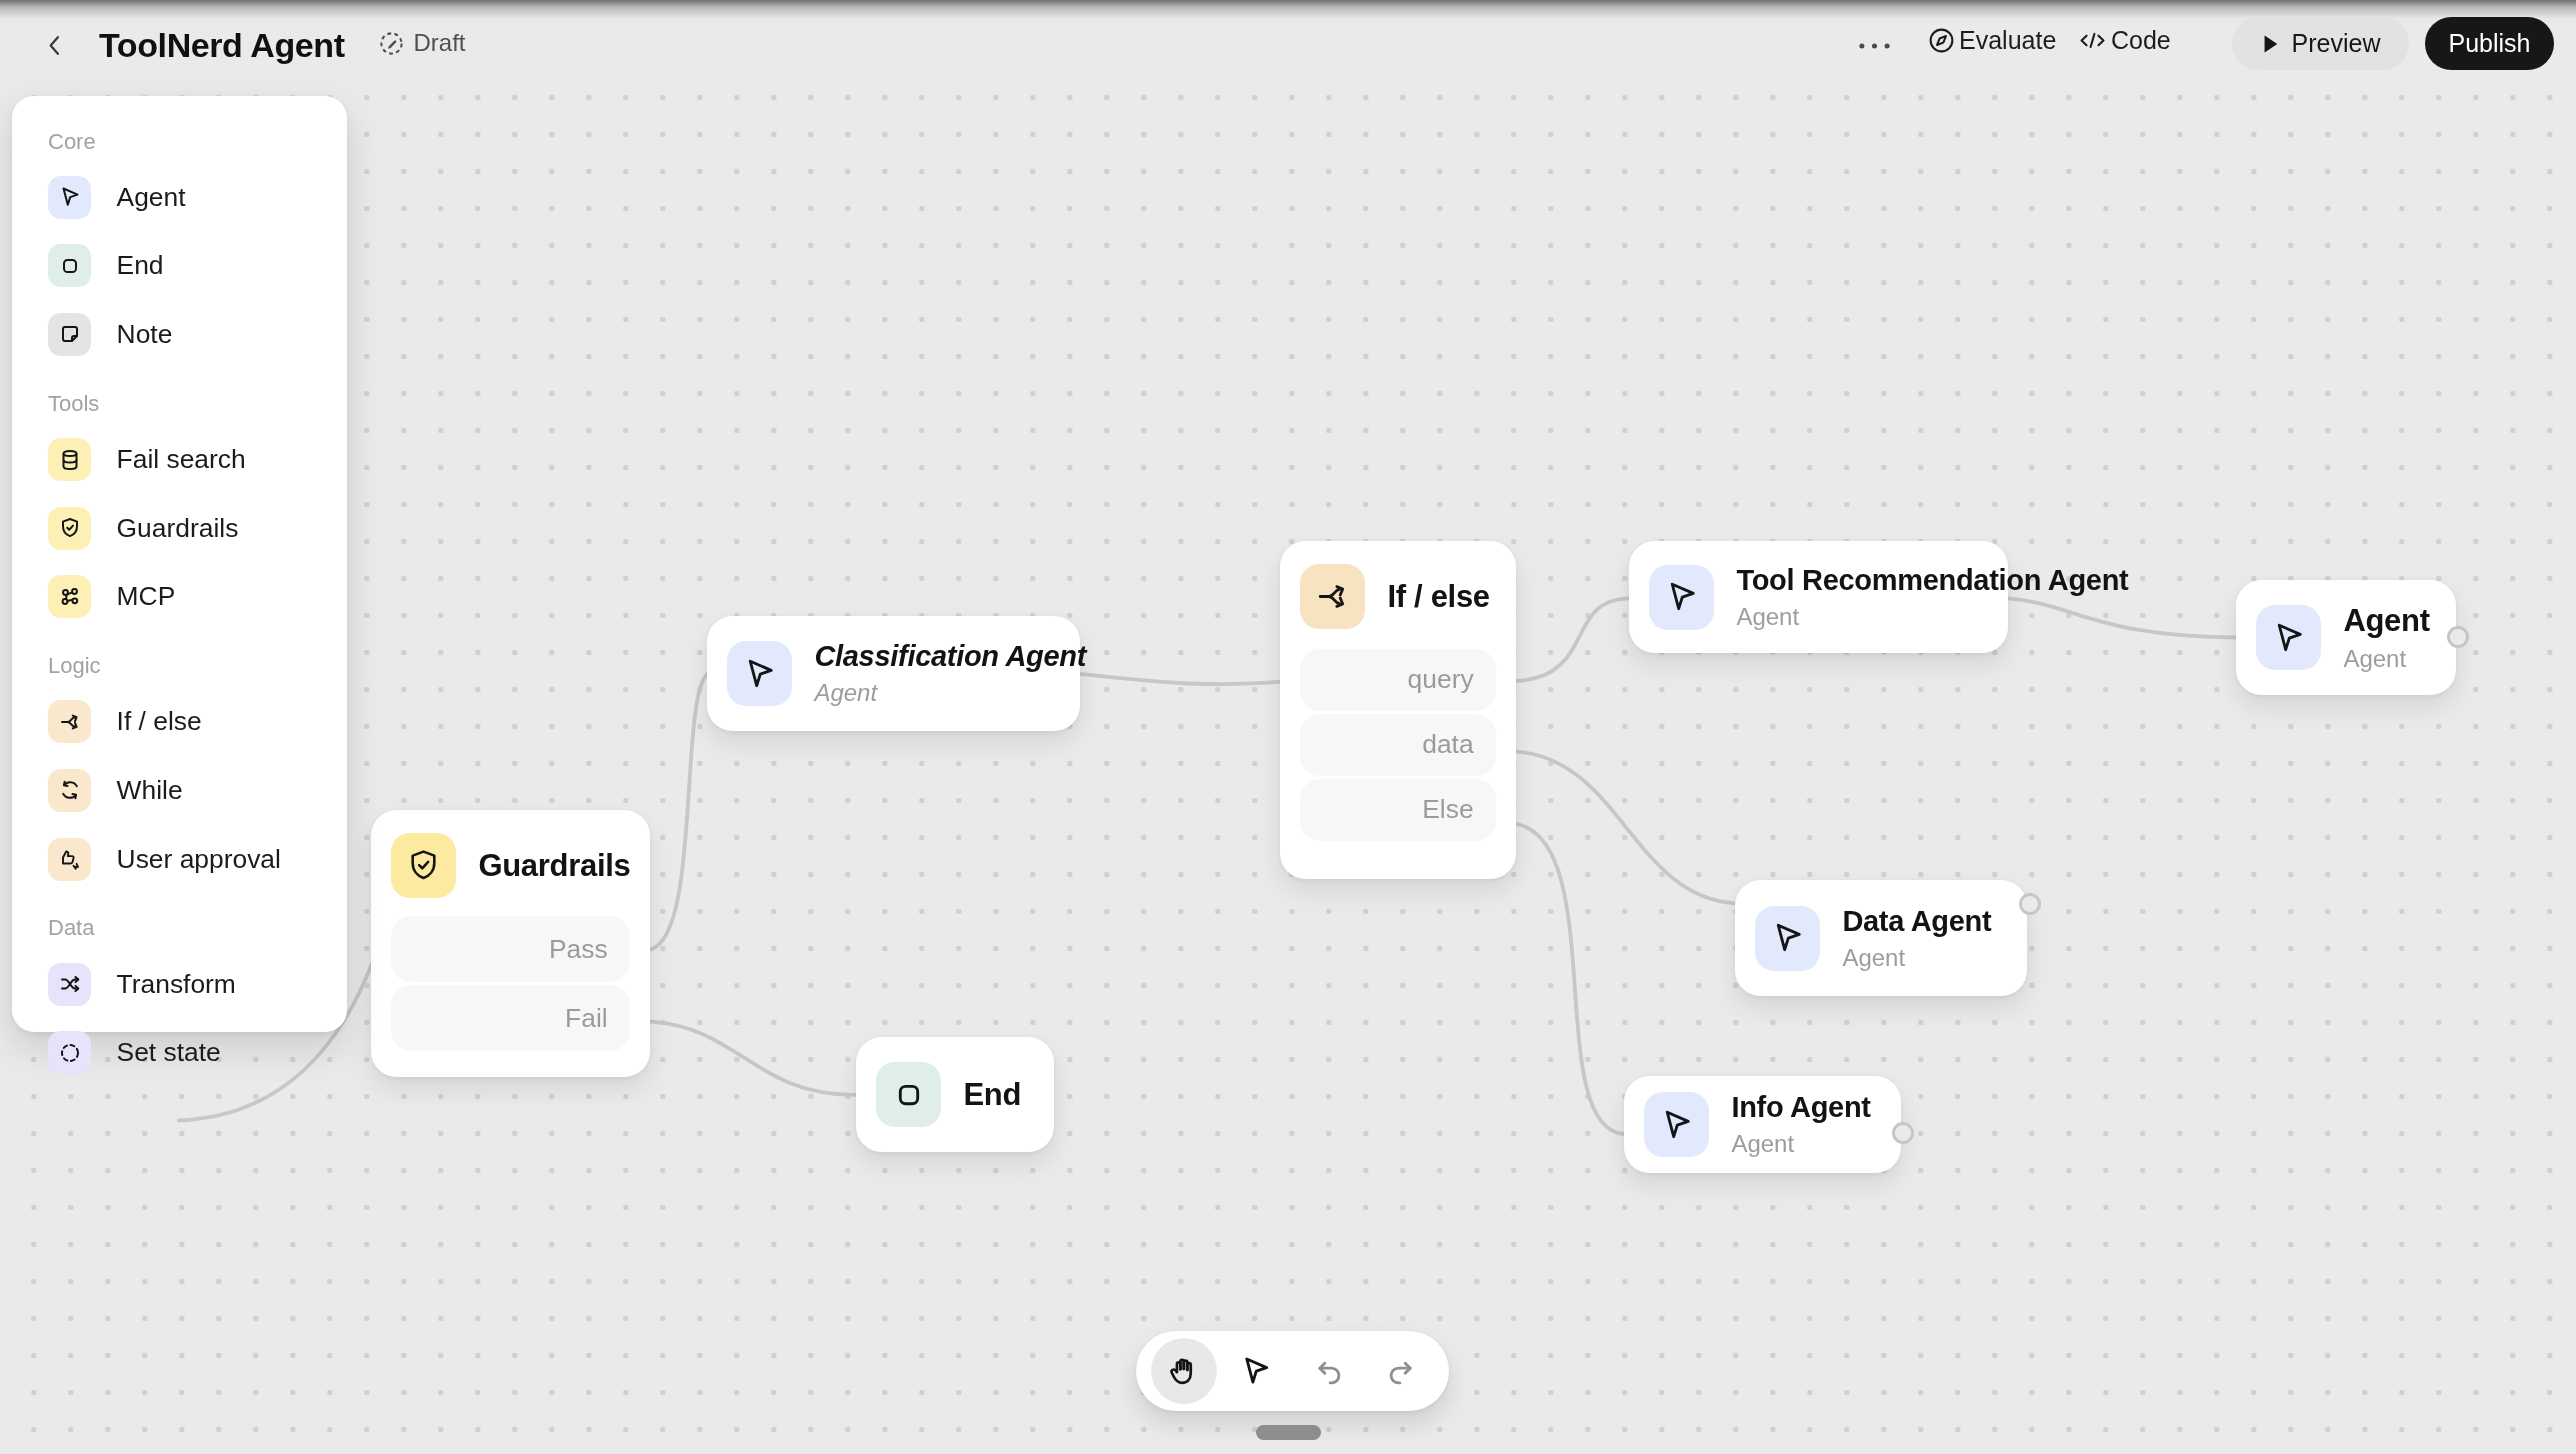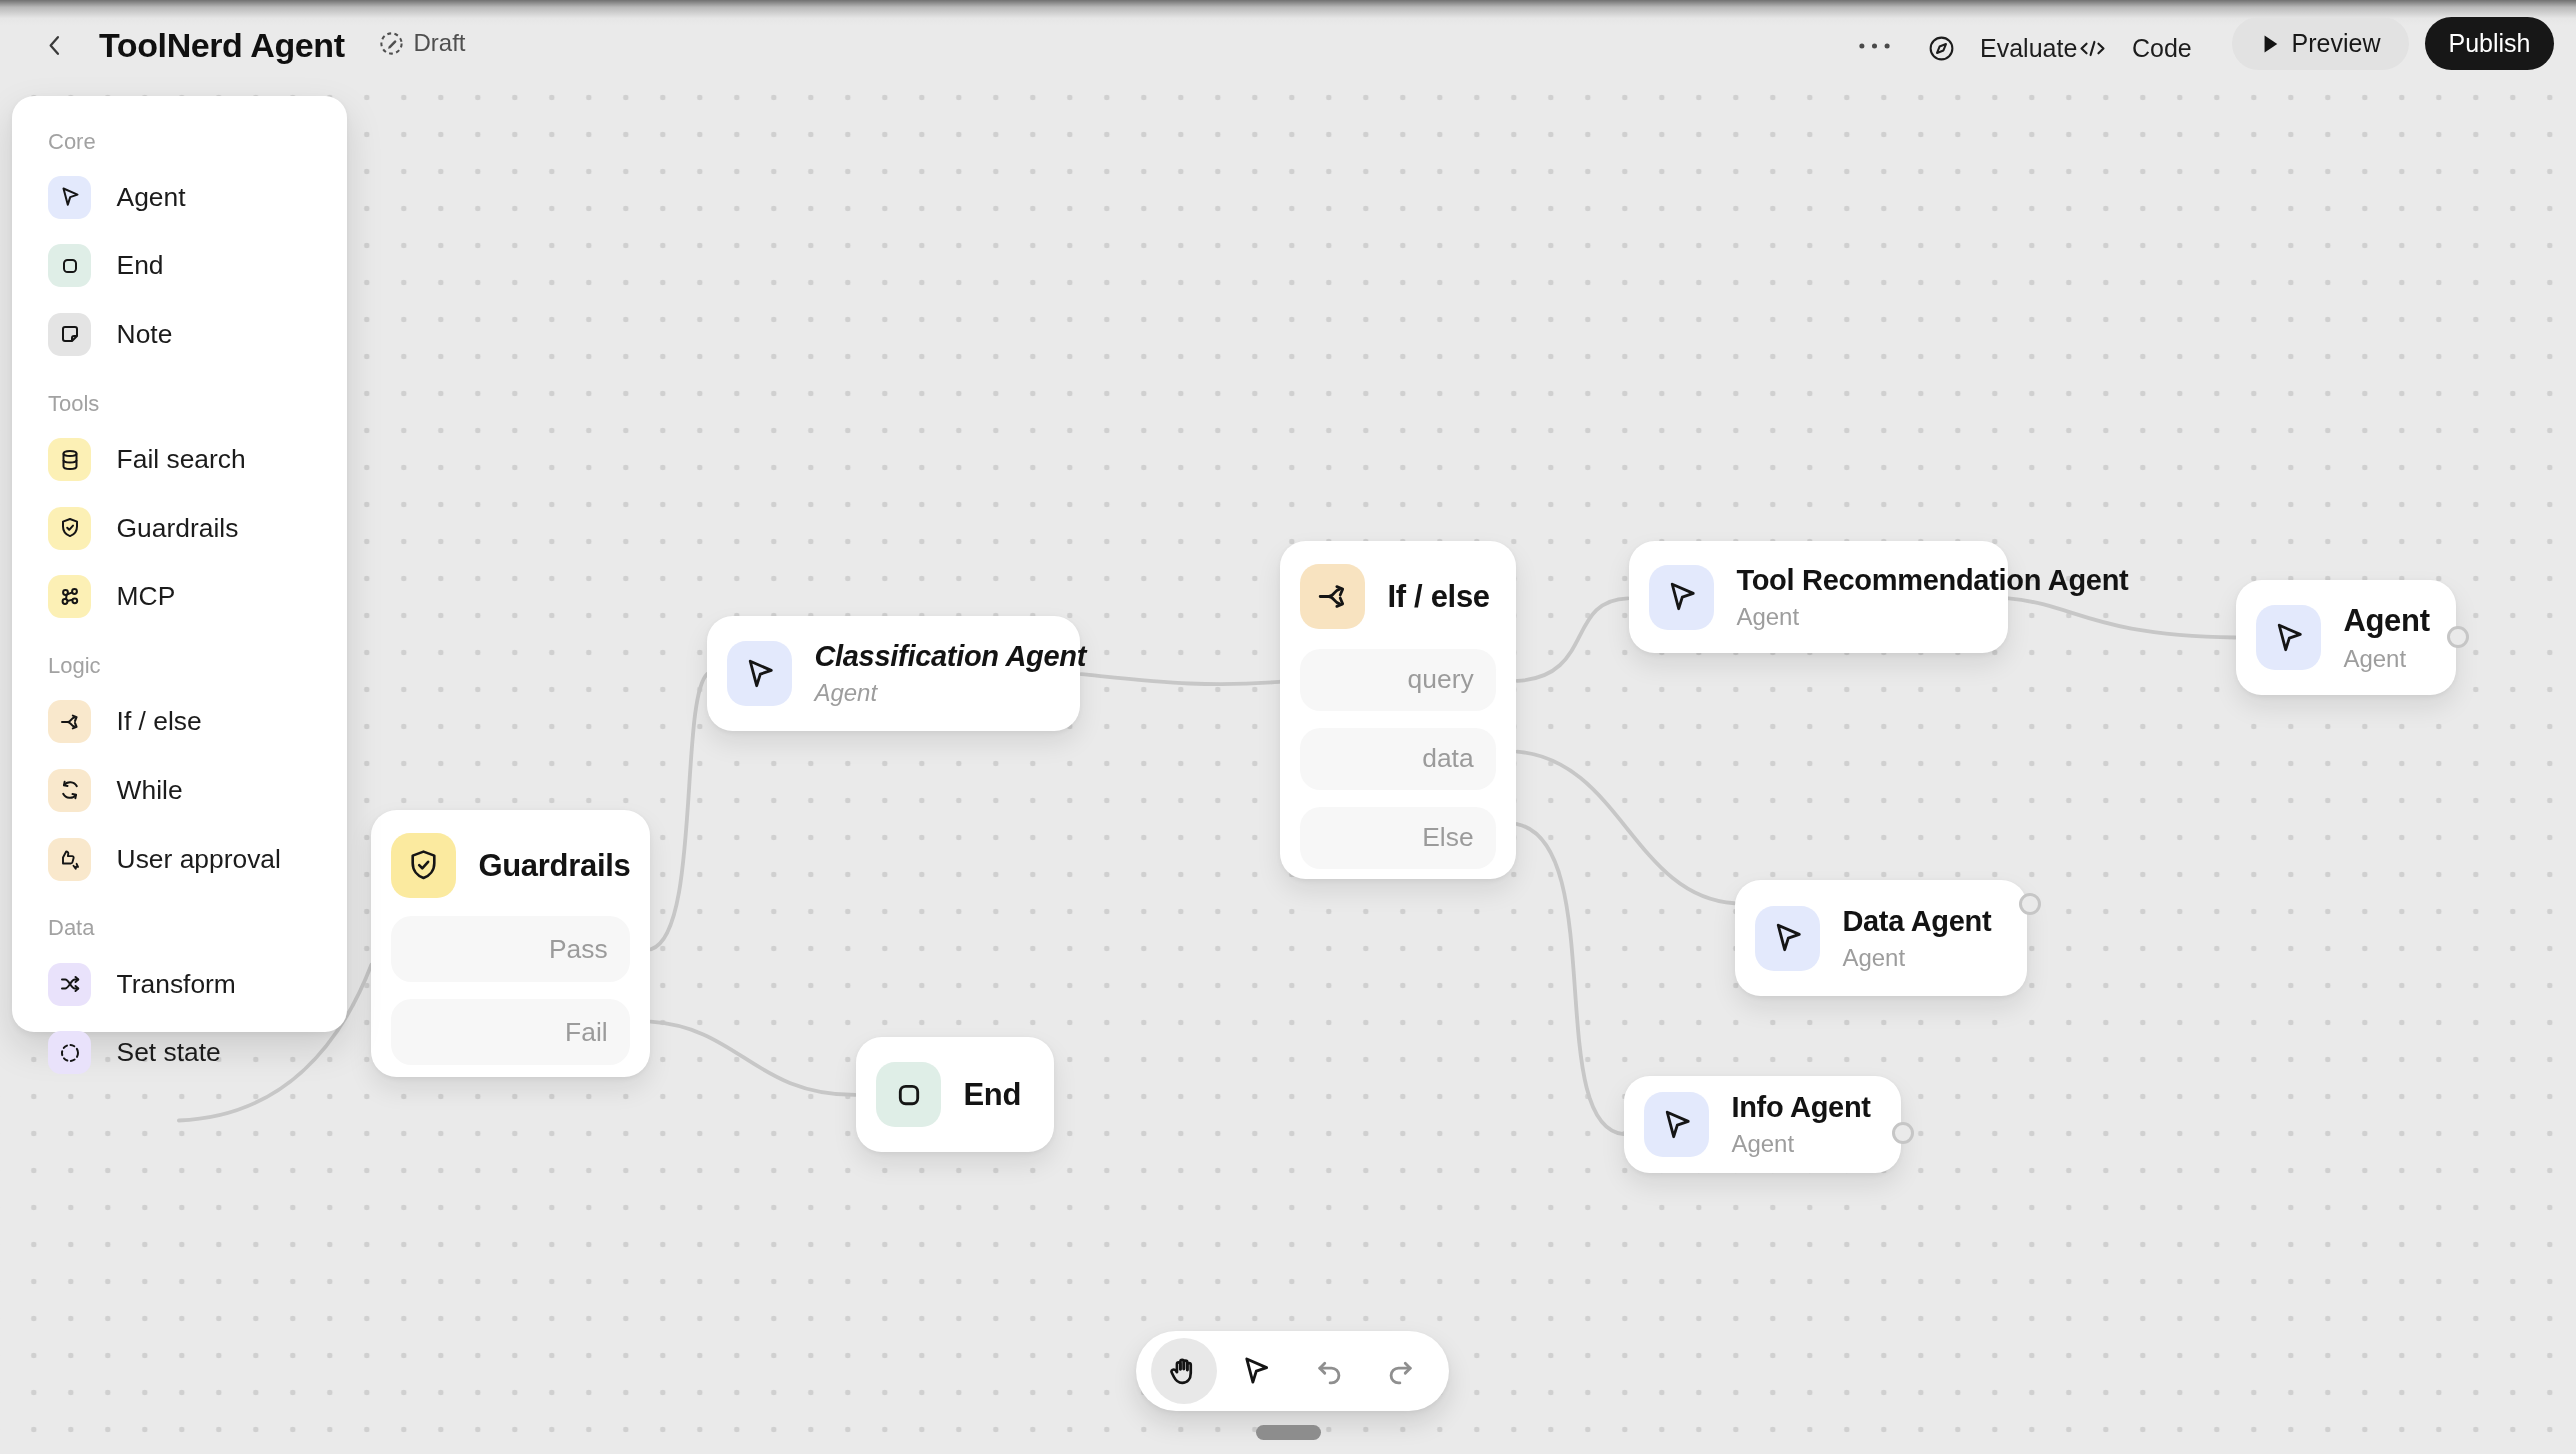--- a/index.html
+++ b/index.html
@@ -14,21 +14,21 @@
   .top-shade { position:absolute; left:0; top:0; width:100%; height:25.6px;
     background:linear-gradient(#707070 0%, #b9b9b9 28%, #e6e6e6 70%, #eaeaea 100%);
     z-index:9; pointer-events:none; }
 
   
   .header { position:absolute; left:0; top:0; width:100%; height:94px; z-index:10; }
   .back-btn { position:absolute; left:39px; top:29px; width:32px; height:32px; display:flex; align-items:center; justify-content:center; cursor:pointer; }
   .app-title { position:absolute; left:99px; top:25.6px; font-size:34px; font-weight:700; letter-spacing:-0.4px; color:#101010; }
   .draft-badge { position:absolute; left:378px; top:29px; display:flex; align-items:center; gap:8.5px; color:#4f4f4f; font-size:24px; }
   .ellipsis-btn { position:absolute; left:1854px; top:31px; width:41px; height:29px; display:flex; align-items:center; justify-content:center; cursor:pointer; }
-  .txt-btn { position:absolute; top:25.6px; display:flex; align-items:flex-end; gap:24px; font-size:25px; color:#1d1d1d; cursor:pointer; height:37px; }
+  .txt-btn { position:absolute; top:25.6px; display:flex; align-items:flex-start; gap:3px; font-size:25px; color:#1d1d1d; cursor:pointer; height:37px; }
   .txt-btn.evaluate { left:1927px; }
   .txt-btn.code { left:2077px; }
   .pill-btn { position:absolute; top:17px; height:53px; border-radius:26.4px; display:flex; align-items:center; justify-content:center; gap:12px; font-size:25px; cursor:pointer; border:none; }
   .pill-btn.preview { left:2232px; width:177px; background:#e2e2e2; color:#181818; }
   .pill-btn.publish { left:2425px; width:129px; background:#171717; color:#ffffff; }
 
   
   .canvas { position:absolute; left:0; top:94px; width:2576px; height:1361px;
     background-image:radial-gradient(circle, #d0d0d0 2.6px, rgba(0,0,0,0) 3.1px);
     background-size:37px 37px; background-position:15.3px 22px; }
@@ -55,21 +55,21 @@
   .bg-data { background:#e9e2fb; }
 
   
   .node { position:absolute; background:#ffffff; border-radius:25.6px; z-index:2;
     box-shadow:0 12px 25.6px rgba(0,0,0,.09), 0 1.7px 5.1px rgba(0,0,0,.05); cursor:pointer; }
   .node-head { display:flex; align-items:center; gap:22px; padding-left:20.4px; }
   .node-icon { width:65px; height:65px; border-radius:19px; display:flex; align-items:center; justify-content:center; flex:0 0 auto; }
   .node-title { font-size:29px; font-weight:700; color:#131313; letter-spacing:-0.3px; white-space:nowrap; }
   .node-title.big { font-size:31px; }
   .node-sub { font-size:24px; color:#9d9d9d; margin-top:6px; }
-  .node-rows { display:flex; flex-direction:column; gap:17px; padding:0 20.4px; }
+  .node-rows { display:flex; flex-direction:column; gap:3px; padding:0 20.4px; }
   .node-row { background:#f7f7f7; border-radius:20.4px; display:flex; align-items:center; justify-content:flex-end; padding-right:22px; font-size:26.4px; color:#9b9b9b; }
   .port { position:absolute; width:22px; height:22px; border-radius:50%; background:#eaeaea; border:3.4px solid #c6c6c6; z-index:3; }
 
   #n-guardrails   { left:371px;  top:716px;  width:279px; height:267px; }
   #n-guardrails .node-head { padding-top:23px; }
   #n-guardrails .node-rows { margin-top:18px; }
   #n-guardrails .node-row { height:66px; }
   #n-classification { left:707px; top:522px; width:373px; height:115px; display:flex; align-items:center;font-style:italic; }
   #n-ifelse       { left:1280px; top:447px;  width:236px; height:338px; }
   #n-ifelse .node-head { padding-top:23px; }

